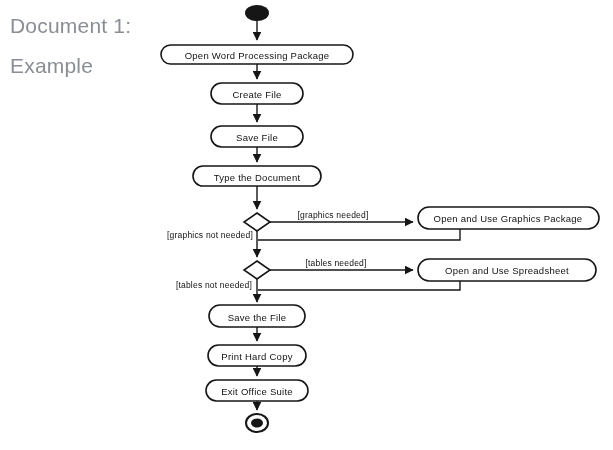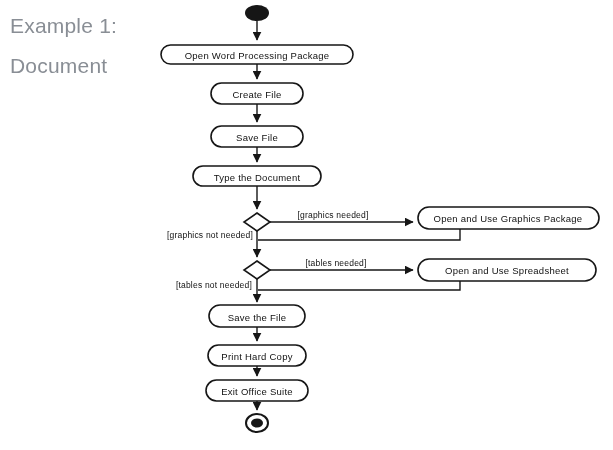--- a/index.html
+++ b/index.html
@@ -31,22 +31,22 @@
     font-family: "Liberation Sans", sans-serif;
     font-size: 8.5px; fill: #111111; letter-spacing: 0.2px;
   }
 </style>
 </head>
 <body>
 
 <div class="page">
 
   <div class="caption">
-    <div>Example 1:</div>
-    <div>Document</div>
+    <div>Document 1:</div>
+    <div>Example</div>
   </div>
 
   <svg class="diagram" width="613" height="450" viewBox="0 0 613 450">
     <defs>
       <marker id="arrowhead" viewBox="0 0 7 7" markerWidth="9" markerHeight="9" refX="6.5" refY="3.5" orient="auto" markerUnits="userSpaceOnUse">
         <path d="M0,0 L7,3.5 L0,7 Z" fill="#161616"></path>
       </marker>
     </defs>
 
     <ellipse class="start" cx="257" cy="13" rx="12" ry="8" fill="#161616"></ellipse>

